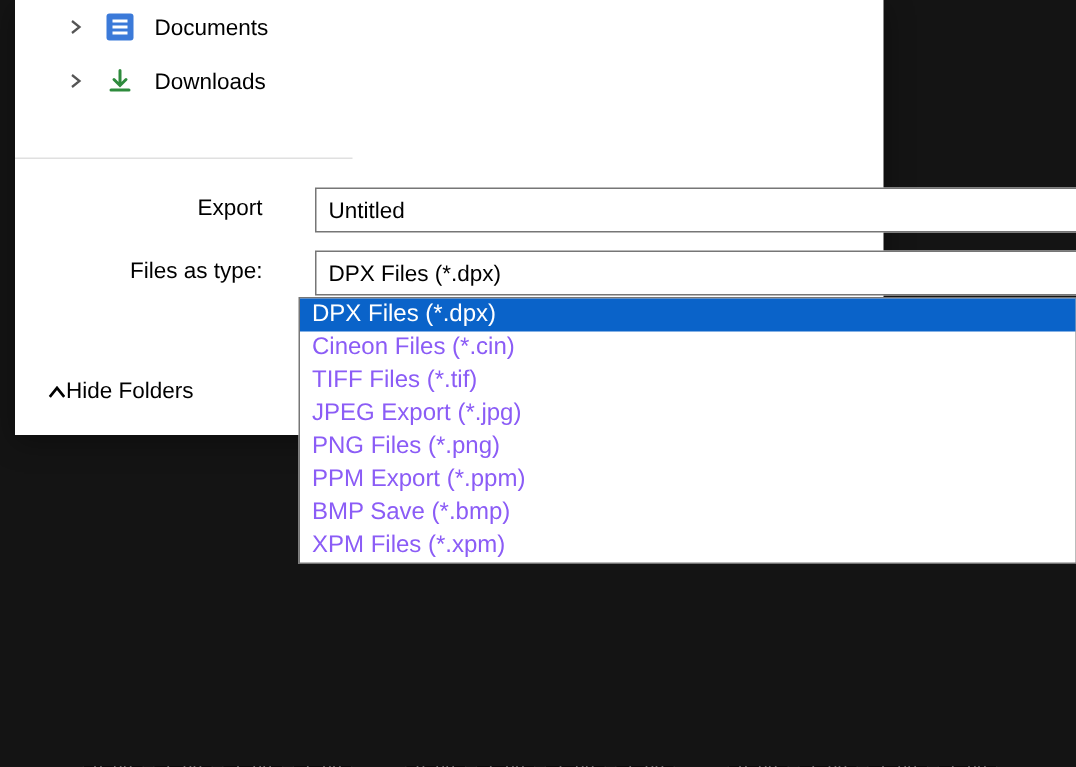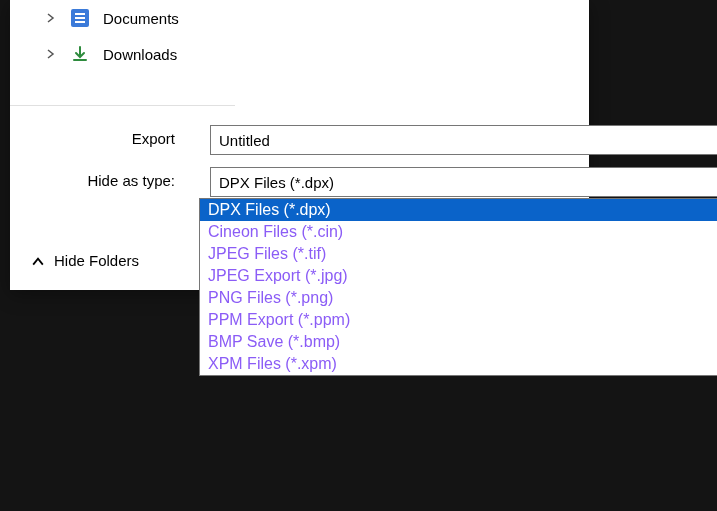--- a/index.html
+++ b/index.html
@@ -11,21 +11,21 @@
   .doc-icon{width:18px;height:18px;background:#3b7ad9;border-radius:2px;position:relative}
   .doc-icon::before{content:"";position:absolute;left:4px;top:4px;width:10px;height:2px;background:#fff;box-shadow:0 4px 0 #fff,0 8px 0 #fff}
   .dl-icon{width:18px;height:18px;display:flex;align-items:center;justify-content:center;color:#2e8b3d}
   .form-row{position:absolute;display:flex;align-items:flex-start}
   .form-label{text-align:right;width:165px;padding-right:10px;color:#000}
   .text-input{position:absolute;left:200px;height:30px;border:1px solid #767676;background:#fff;padding:0 8px;font-size:15px;box-sizing:border-box}
   .combo{position:absolute;left:200px;height:30px;border:1px solid #767676;background:#fff;padding:0 8px;box-sizing:border-box;display:flex;align-items:center}
   .dropdown{position:absolute;left:199px;top:198px;width:517px;border:1px solid #767676;background:#fff;max-height:200px}
   .dd-item{padding:2px 8px;font-size:16px;color:#8b5cf6}
   .dd-item.sel{background:#0a63c9;color:#fff}
-  .hide-folders{position:absolute;left:22px;top:252px;display:flex;align-items:center;gap:10px;color:#000}
+  .hide-folders{position:absolute;left:22px;top:252px;display:flex;align-items:center;color:#000}
   .chev-up{transform:rotate(180deg)}
   
   .bg{position:absolute;left:0;top:0;width:717px;height:511px;background:#1a1a1a;z-index:-1}
   .wheels{position:absolute;left:0;top:300px;width:717px;height:211px;display:flex;gap:45px;padding-left:60px}
   .wheel{position:relative;width:170px;height:170px;margin-top:20px}
   .ring{position:absolute;inset:0;border-radius:50%;background:conic-gradient(red,#ff0,lime,cyan,blue,magenta,red);filter:saturate(1.1)}
   .ring::after{content:"";position:absolute;inset:12px;border-radius:50%;background:radial-gradient(circle,#666 0%,#2b2b2b 70%)}
   .cross-h{position:absolute;left:12px;right:12px;top:50%;height:1px;background:rgba(255,255,255,.15)}
   .cross-v{position:absolute;top:12px;bottom:12px;left:50%;width:1px;background:rgba(255,255,255,.15)}
   .dot{position:absolute;left:50%;top:50%;width:8px;height:8px;margin:-4px;border-radius:50%;background:#ddd}
@@ -106,39 +106,39 @@
       <span>Downloads</span>
     </div>
   </div>
 
   <div class="form-row" style="top:130px;left:0">
     <span class="form-label">Export</span>
   </div>
   <input class="text-input" style="top: 125px; width: 516px;" value="Untitled">
 
   <div class="form-row" style="top:172px;left:0">
-    <span class="form-label">Hide as type:</span>
+    <span class="form-label">Files as type:</span>
   </div>
   <div class="combo" style="top:167px;width:516px">
     <span>DPX Files (*.dpx)</span>
   </div>
 
   <div class="hide-folders">
     <span class="chev chev-up">
       <svg width="12" height="12" viewBox="0 0 10 10">
           <path d="M2 1 L7 5 L2 9" fill="none" stroke="#000" stroke-width="1.5" transform="rotate(90 5 5)"></path>
         </svg>
     </span>
     <span>Hide Folders</span>
   </div>
 
 </div>
 
 <div class="dropdown" id="dd">
     <div class="dd-item sel">DPX Files (*.dpx)</div>
     <div class="dd-item">Cineon Files (*.cin)</div>
-    <div class="dd-item">JPEG Files (*.tif)</div>
+    <div class="dd-item">TIFF Files (*.tif)</div>
     <div class="dd-item">JPEG Export (*.jpg)</div>
     <div class="dd-item">PNG Files (*.png)</div>
     <div class="dd-item">PPM Export (*.ppm)</div>
     <div class="dd-item">BMP Save (*.bmp)</div>
     <div class="dd-item">XPM Files (*.xpm)</div>
   </div>
 
 </body></html>

